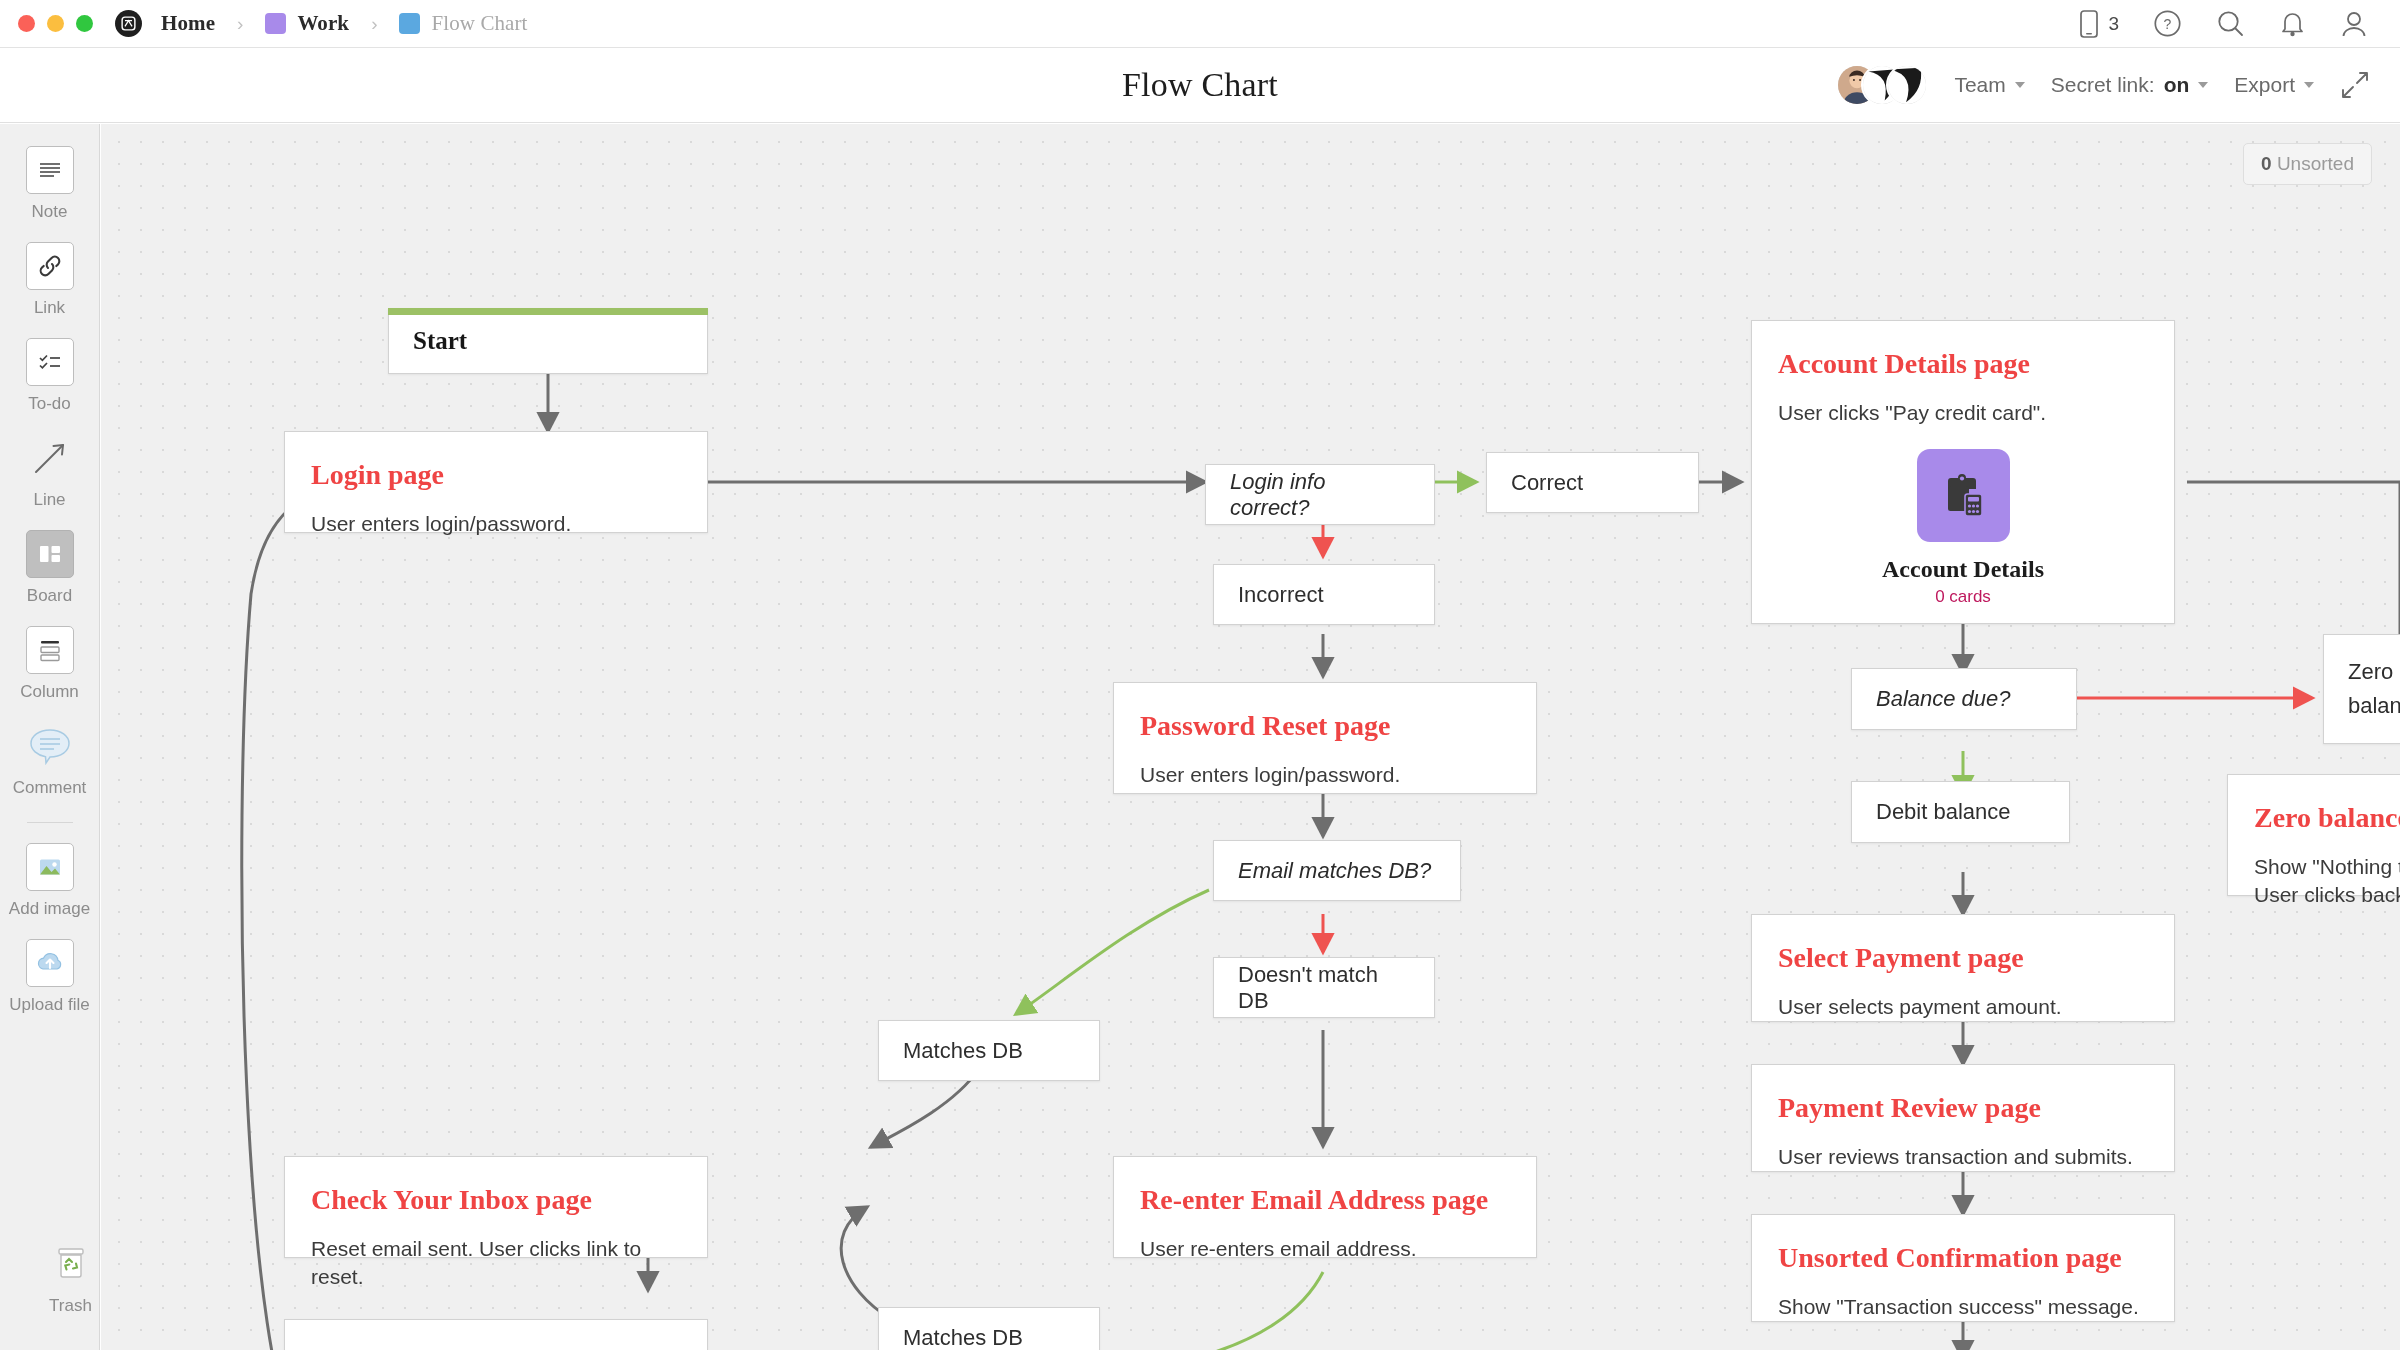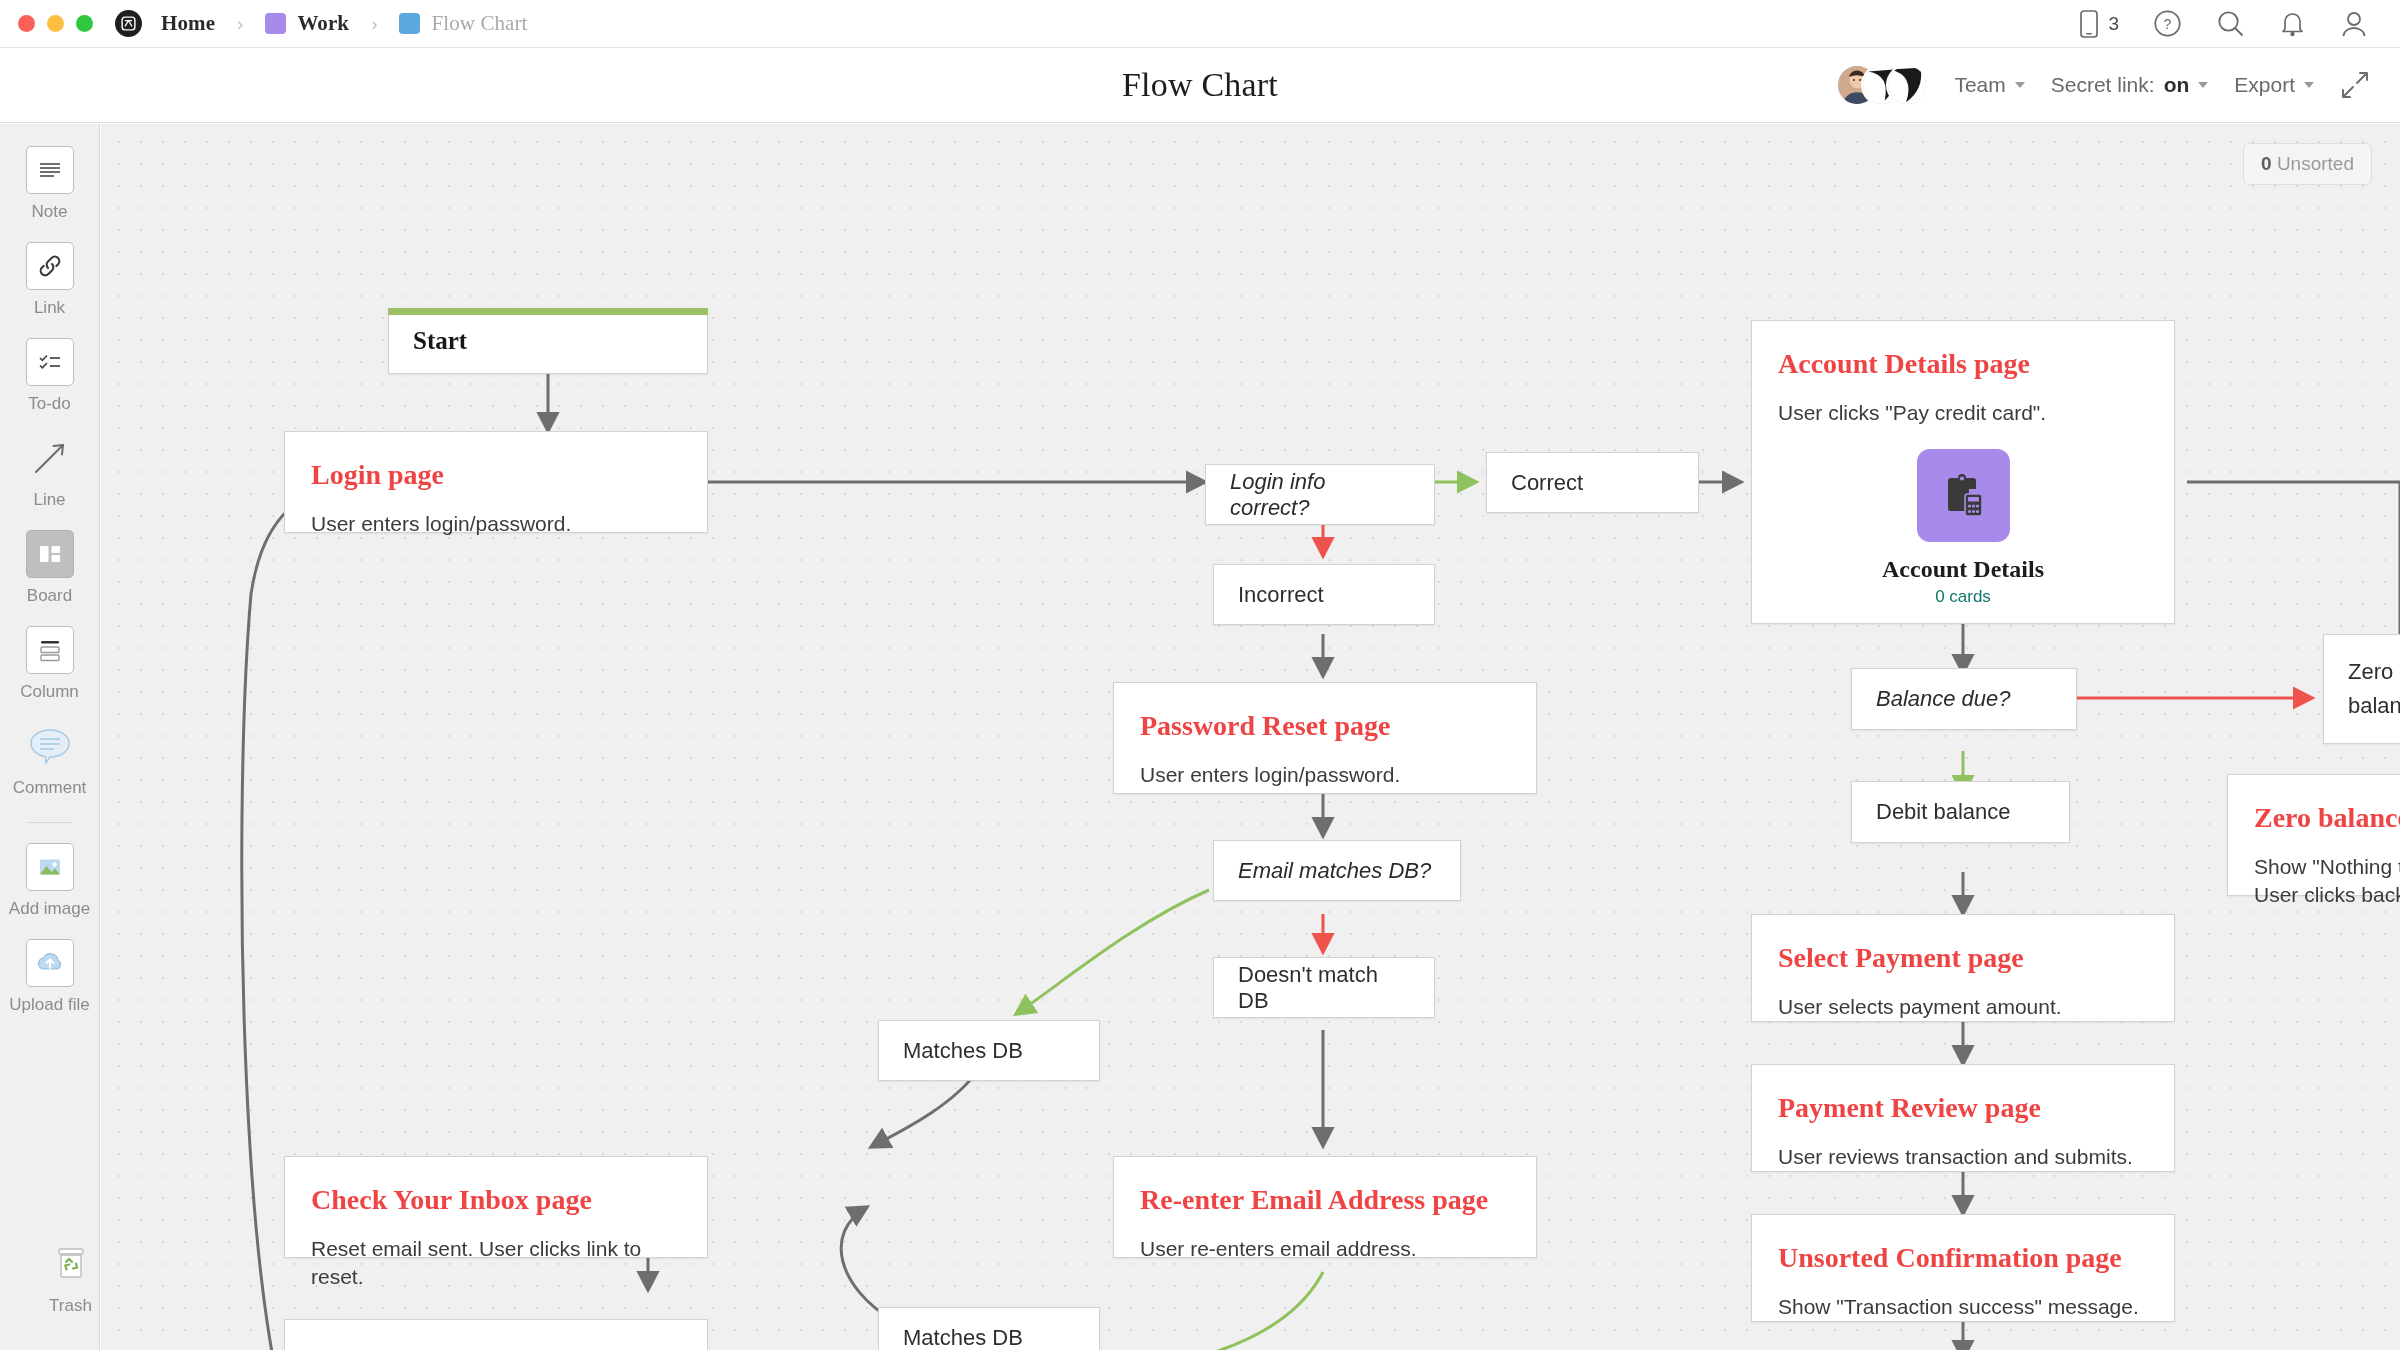--- a/index.html
+++ b/index.html
@@ -148,21 +148,21 @@
 
   .attach { display: flex; flex-direction: column; align-items: center; margin-top: 22px; }
   .attach-thumb {
     width: 93px; height: 93px; border-radius: 13px; background: #a88aea;
     display: flex; align-items: center; justify-content: center;
   }
   .attach-name {
     font-family: "Liberation Serif", serif; font-weight: 700;
     font-size: 24px; color: #1c1c1c; margin-top: 14px;
   }
-  .attach-meta { font-family: "Liberation Sans", sans-serif; font-size: 17px; color: #0f766e; margin-top: 4px; }
+  .attach-meta { font-family: "Liberation Sans", sans-serif; font-size: 17px; color: #be185d; margin-top: 4px; }
 
   svg.edges { position: absolute; top: 0; left: 0; width: 2299px; height: 1226px; pointer-events: none; }
 </style>
 </head>
 <body>
 
 <div class="app">
 
   <div class="titlebar">
     <div class="traffic">

